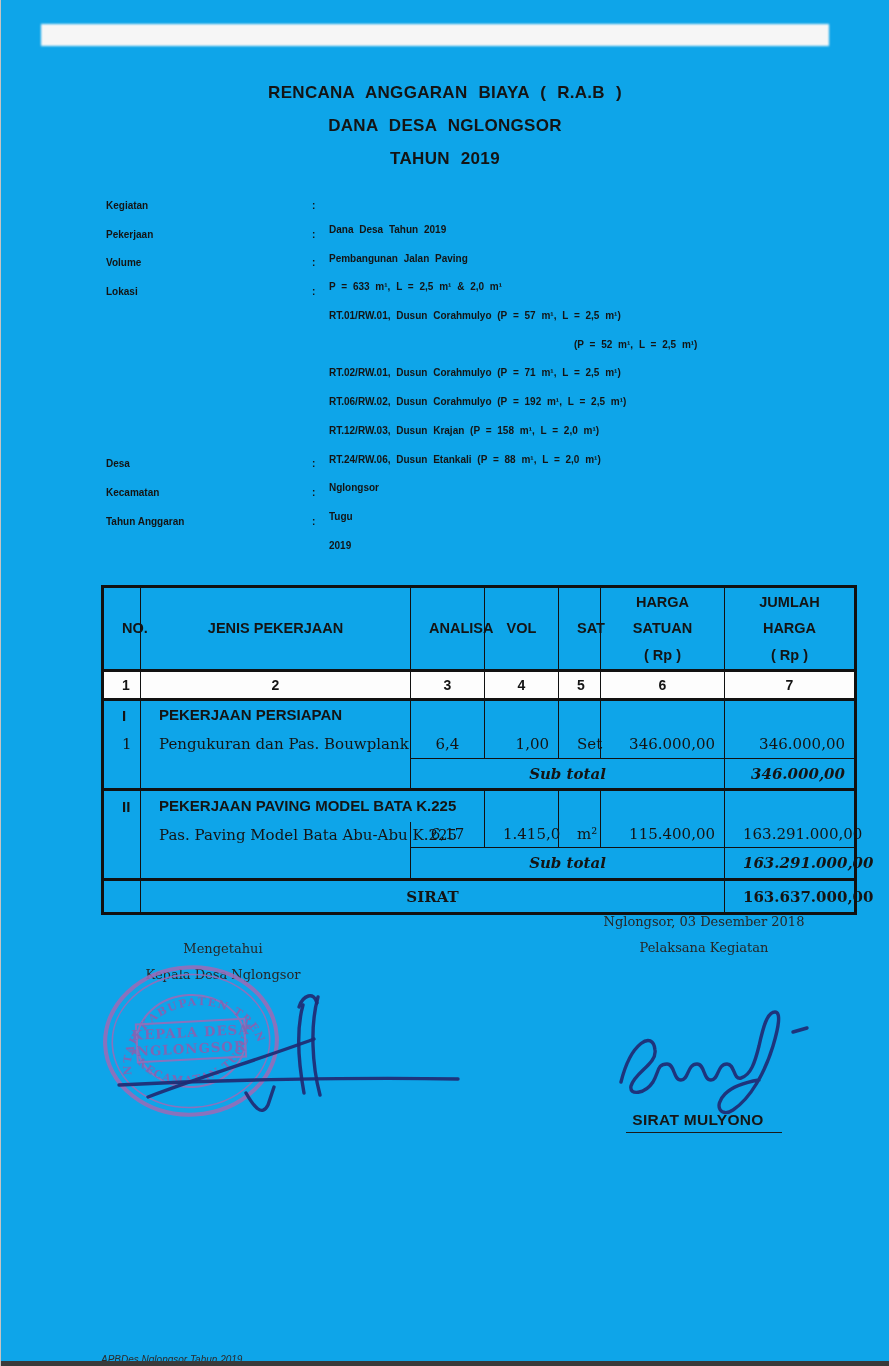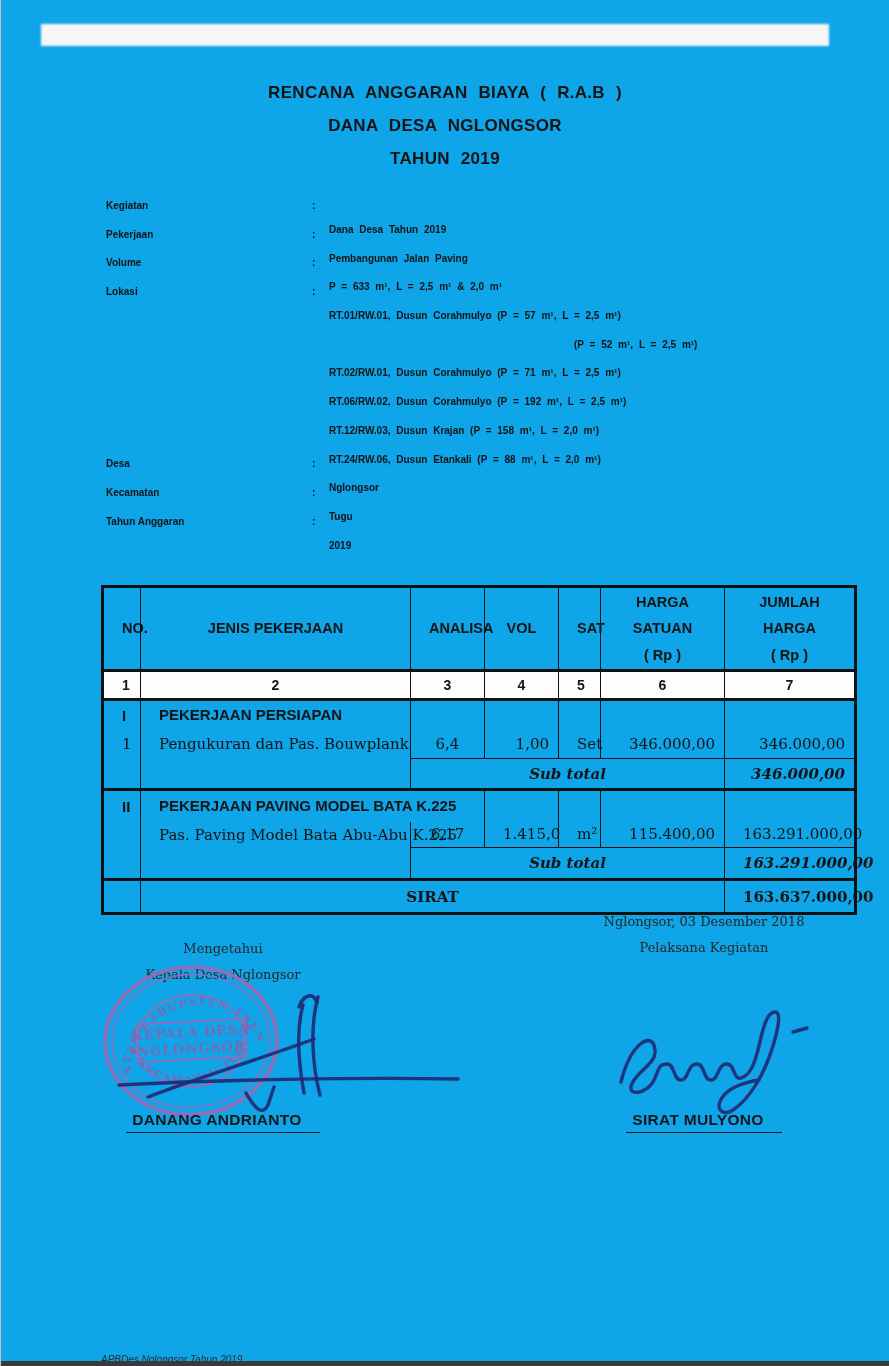--- a/index.html
+++ b/index.html
@@ -265,23 +265,20 @@
     <path class="ink" d="M23,110 C120,105 260,102 362,104"></path>
     <path class="ink" d="M52,122 C110,100 170,82 218,64"></path>
     <path class="ink" d="M150,118 C158,132 166,142 172,130 L178,112"></path>
   </svg>
 
   <svg class="sigink-right" viewBox="0 0 215 115">
     <path class="ink" d="M20,80 C30,40 52,28 54,48 C56,62 34,70 30,84 C28,94 44,92 52,80 C58,70 56,62 66,62 C74,62 72,78 80,78 C88,78 86,62 96,62 C104,62 102,78 110,78 C118,78 116,62 126,62 C134,62 132,78 140,76 C150,73 154,60 158,44 C162,26 166,10 174,10 C180,10 178,24 172,44 C164,70 150,96 132,108 C120,116 112,104 124,92 C132,84 146,80 158,78"></path>
     <path class="ink" d="M192,30 L206,26"></path>
   </svg>
 
-  <div class="name-wrap name-left">
-    <span class="sig-name">DANANG ANDRIANTO</span>
-  </div>
   <div class="name-wrap name-right">
     <span class="sig-name">SIRAT MULYONO</span>
   </div>
 
   <div class="footer">APBDes Nglongsor Tahun 2019</div>
 
   <div class="bottom-bar"></div>
 </div>
 
 </body></html>

